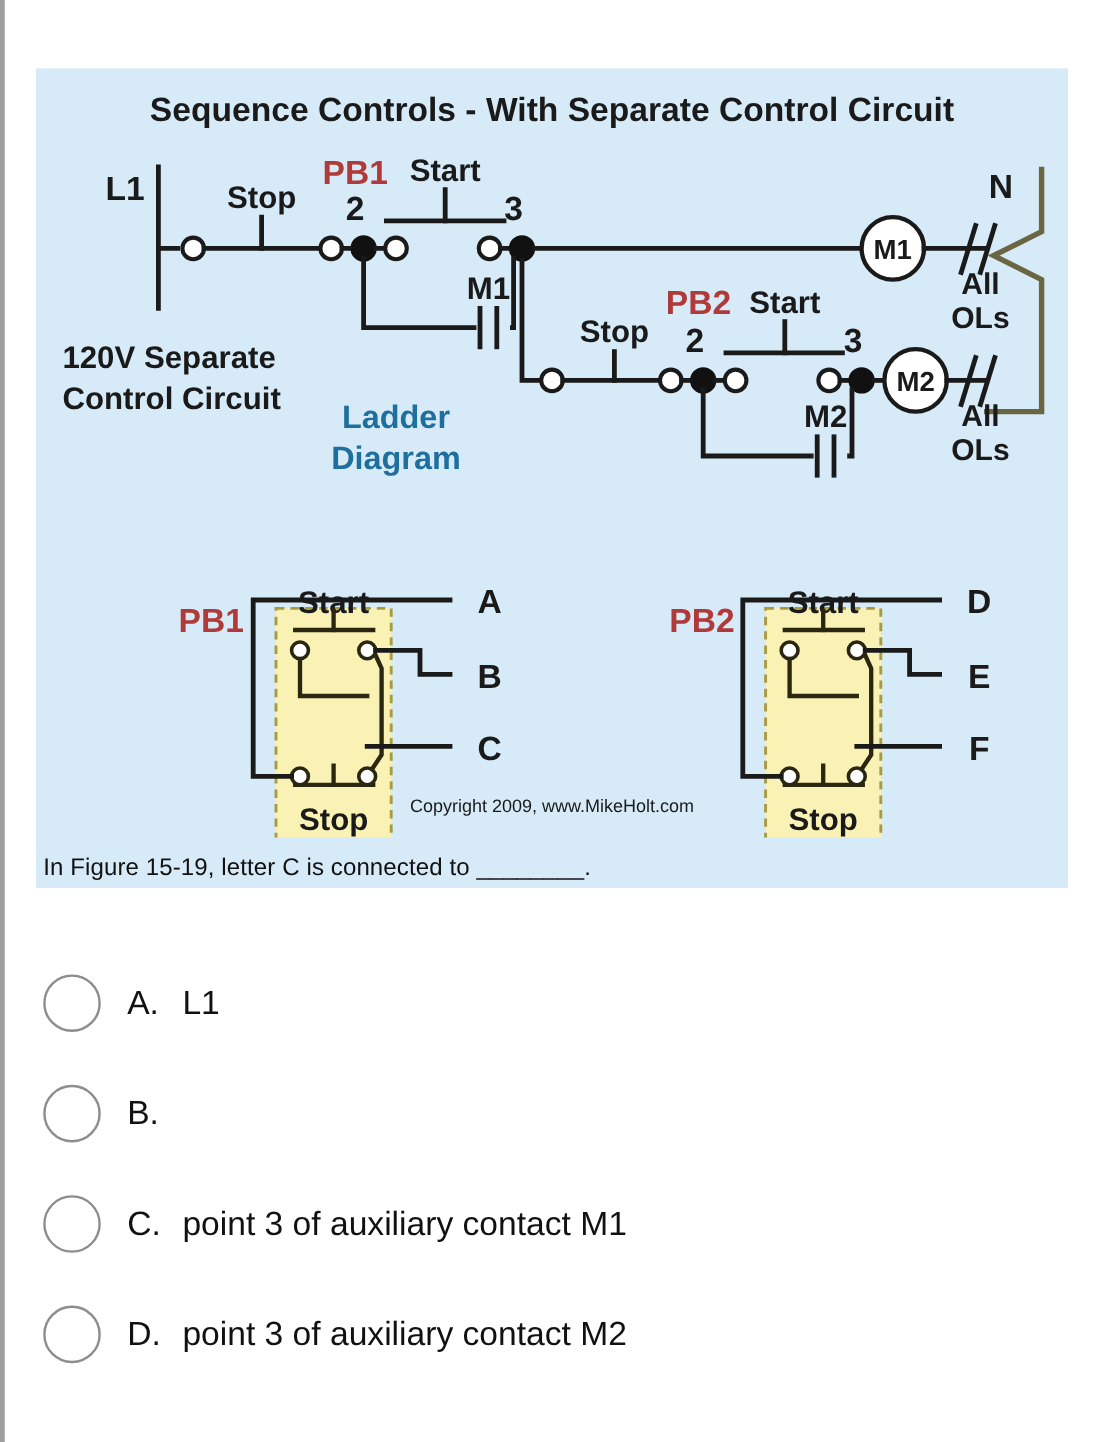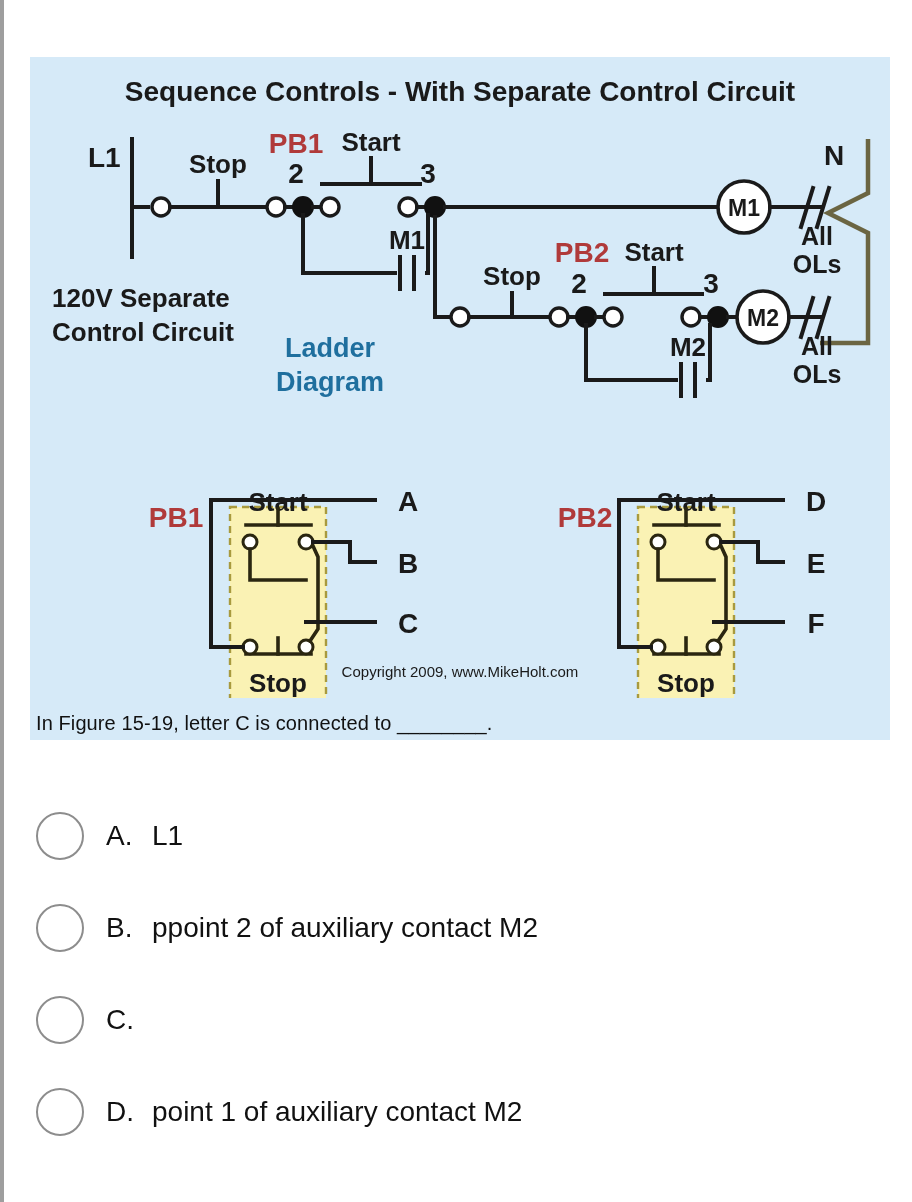--- a/index.html
+++ b/index.html
@@ -231,27 +231,27 @@
 
   <div class="option">
     <div class="radio"></div>
     <div class="opt-letter">A.</div>
     <div class="opt-text">L1</div>
   </div>
 
   <div class="option">
     <div class="radio"></div>
     <div class="opt-letter">B.</div>
-    <div class="opt-text">ppoint 2 of auxiliary contact M2</div>
   </div>
 
   <div class="option">
     <div class="radio"></div>
     <div class="opt-letter">C.</div>
+    <div class="opt-text">point 3 of auxiliary contact M1</div>
   </div>
 
   <div class="option">
     <div class="radio"></div>
     <div class="opt-letter">D.</div>
-    <div class="opt-text">point 1 of auxiliary contact M2</div>
+    <div class="opt-text">point 3 of auxiliary contact M2</div>
   </div>
 
 </div>
 
 </body></html>

